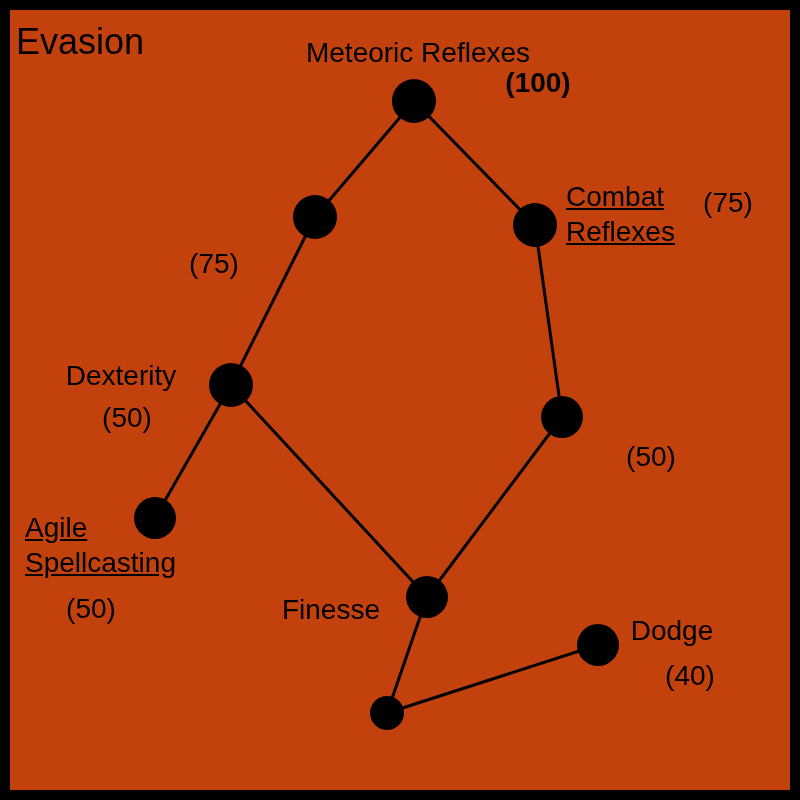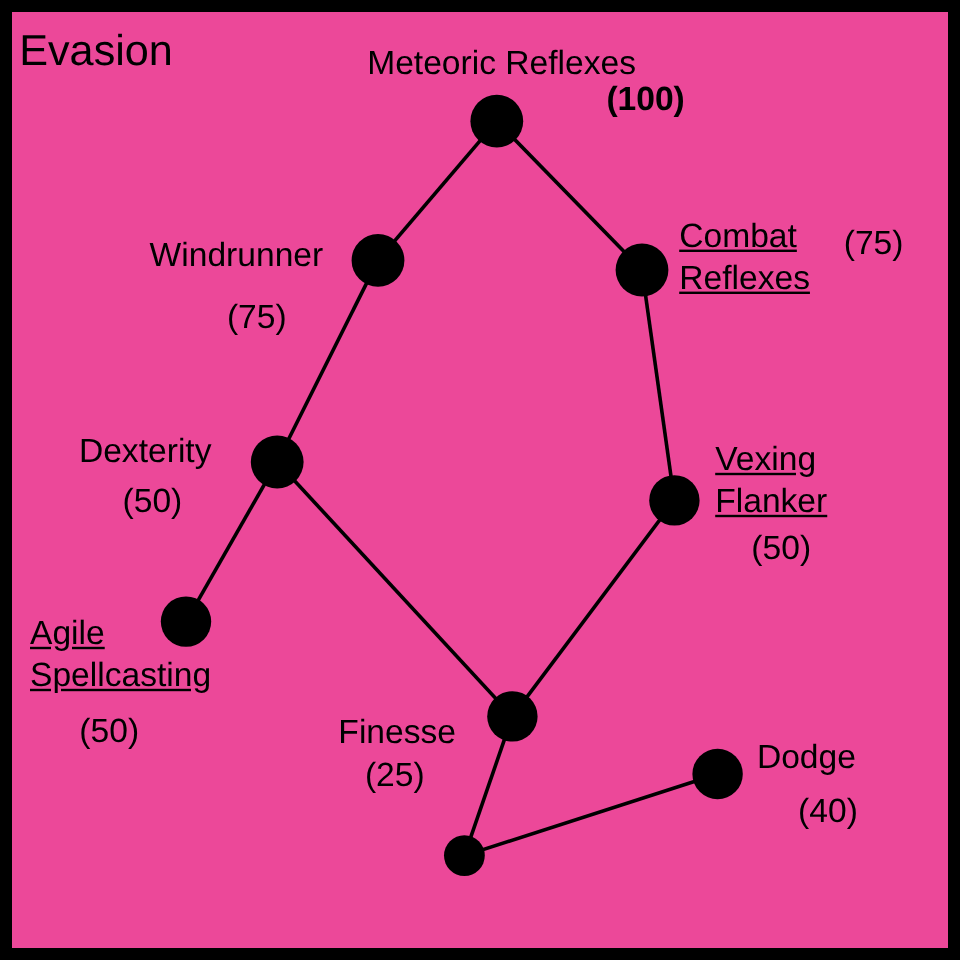--- a/index.html
+++ b/index.html
@@ -1,20 +1,20 @@
 <!DOCTYPE html>
 <html><head>
 <meta charset="utf-8">
 <style>
   html, body { margin: 0; padding: 0; background: #ffffff; }
   .frame {
     position: relative;
     width: 800px;
     height: 800px;
-    background: #ec4899;
+    background: #c2410c;
     font-family: "Liberation Sans", sans-serif;
     color: #000000;
     overflow: hidden;
   }
   .frame-border {
     position: absolute;
     inset: 0;
     border: 10px solid #000000;
     pointer-events: none;
     z-index: 5;
@@ -84,36 +84,33 @@
     <circle cx="427" cy="597" r="21"></circle>
     <circle cx="598" cy="645" r="21"></circle>
     <circle cx="387" cy="713" r="17"></circle>
   </svg>
 
   <div class="title">Evasion</div>
 
   <div class="lbl center lab-meteoric">Meteoric Reflexes</div>
   <div class="lbl center cost-meteoric">(100)</div>
 
-  <div class="lbl center lab-windrunner">Windrunner</div>
   <div class="lbl center cost-windrunner">(75)</div>
 
   <div class="lbl leftal lab-combat">Combat Reflexes</div>
   <div class="lbl center cost-combat">(75)</div>
 
   <div class="lbl center lab-dexterity">Dexterity</div>
   <div class="lbl center cost-dexterity">(50)</div>
 
-  <div class="lbl leftal lab-vexing">Vexing Flanker</div>
   <div class="lbl center cost-vexing">(50)</div>
 
   <div class="lbl leftal lab-agile">Agile Spellcasting</div>
   <div class="lbl center cost-agile">(50)</div>
 
   <div class="lbl center lab-finesse">Finesse</div>
-  <div class="lbl center cost-finesse">(25)</div>
 
   <div class="lbl center lab-dodge">Dodge</div>
   <div class="lbl center cost-dodge">(40)</div>
 
 
   <div class="frame-border"></div>
 </div>
 
 </body></html>

